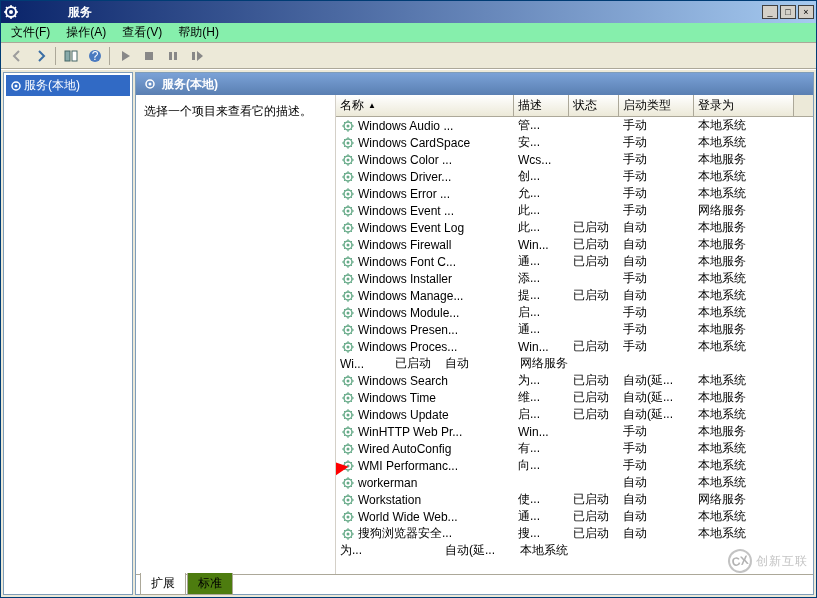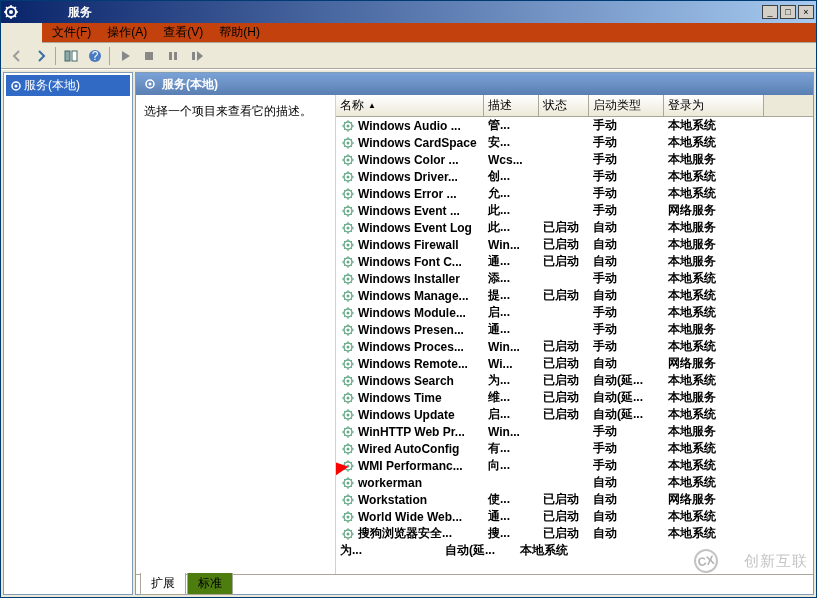--- a/index.html
+++ b/index.html
@@ -3,52 +3,52 @@
 <meta charset="utf-8">
 <style>
 * { box-sizing: border-box; margin: 0; padding: 0; font-family: "SimSun", "Microsoft YaHei", Arial, sans-serif; font-size: 12px; }
 body { background: #d4d0c8; }
 .window { width: 817px; height: 598px; border: 1px solid #003c74; display: flex; flex-direction: column; background: #ece9d8; position: relative; }
 .titlebar { height: 22px; background: linear-gradient(to right, #0a246a, #a6caf0); color: #fff; display: flex; align-items: center; padding: 0 2px; }
 .titlebar .icon { width: 16px; height: 16px; margin-right: 3px; }
 .titlebar .title { flex: 1; font-weight: bold; padding-left: 2px; margin-left: 44px; }
 .winbtns { display: flex; gap: 2px; }
 .winbtn { width: 16px; height: 14px; background: #d4d0c8; border: 1px solid #404040; font-size: 9px; line-height: 12px; text-align: center; font-family: Arial; color: #000; cursor: pointer; }
-.menubar { height: 20px; background: #c2410c; display: flex; align-items: center; padding: 0 2px; border-bottom: 1px solid #aca899; margin-left: 41px; }
+.menubar { height: 20px; background: #86efac; display: flex; align-items: center; padding: 0 2px; border-bottom: 1px solid #aca899; }
 .menuitem { padding: 2px 8px; cursor: pointer; }
 .toolbar { height: 26px; background: #ece9d8; border-bottom: 1px solid #aca899; display: flex; align-items: center; padding: 0 4px; gap: 1px; }
 .tbtn { width: 23px; height: 22px; display: flex; align-items: center; justify-content: center; cursor: pointer; border: 1px solid transparent; }
 .tsep { width: 1px; height: 18px; background: #aca899; margin: 0 2px; }
 .content { flex: 1; display: flex; border-top: 1px solid #fff; overflow: hidden; }
 .treepane { width: 130px; background: #fff; border: 1px solid #7f9db9; margin: 2px 0 2px 2px; overflow: auto; }
 .treeitem { display: flex; align-items: center; padding: 2px; color: #fff; background: #316ac5; margin: 2px; }
 .gear { width: 16px; height: 16px; flex-shrink: 0; }
 .rightpane { flex: 1; margin: 2px; display: flex; flex-direction: column; border: 1px solid #7f9db9; background: #fff; }
 .righthdr { height: 22px; background: linear-gradient(to bottom, #7ba2d7, #5a7fb2); color: #fff; display: flex; align-items: center; padding: 0 6px; font-weight: bold; }
 .righthdr .gear { margin-right: 4px; }
 .rightbody { flex: 1; display: flex; overflow: hidden; position: relative; }
 .descpane { width: 200px; padding: 8px; border-right: 1px solid #d4d0c8; }
 .listpane { flex: 1; display: flex; flex-direction: column; overflow: hidden; position: relative; }
 .listheader { display: flex; background: #ece9d8; border-bottom: 1px solid #aca899; }
 .colhead { border-right: 1px solid #aca899; padding: 2px 4px; overflow: hidden; white-space: nowrap; cursor: pointer; background: linear-gradient(to bottom, #fff, #ece9d8); }
 .listrows { flex: 1; overflow-y: scroll; }
-.row { display: flex; align-items: center; height: 17px; font-weight: bold; }
+.row { display: flex; align-items: center; height: 17px; }
 .cell { padding: 0 4px; overflow: hidden; white-space: nowrap; text-overflow: ellipsis; }
-.c0 { width: 148px; display: flex; align-items: center; }
+.c0 { width: 178px; display: flex; align-items: center; }
 .c1 { width: 55px; }
 .c2 { width: 50px; }
 .c3 { width: 75px; }
 .c4 { width: 100px; }
 .tabbar { height: 20px; border-top: 1px solid #aca899; display: flex; align-items: flex-end; padding-left: 4px; }
 .tab { padding: 2px 10px; border: 1px solid #aca899; border-top: none; background: #4d7c0f; margin-right: 1px; cursor: pointer; position: relative; top: 1px; }
 .tab.active { background: #fff; font-weight: normal; }
 .arrow-svg { position: absolute; pointer-events: none; z-index: 50; }
 .watermark { position: absolute; right: 8px; bottom: 24px; opacity: 0.5; display: flex; align-items: center; gap: 4px; }
 .wm-circle { width: 24px; height: 24px; border: 2px solid #888; border-radius: 50%; background: #fff; display: flex; align-items: center; justify-content: center; font-family: Arial; font-weight: bold; color: #666; transform: rotate(-10deg); font-size: 12px; }
-.wm-text { font-size: 15px; color: #888; letter-spacing: 1px; margin-left: 22px; }
+.wm-text { font-size: 12px; color: #888; letter-spacing: 1px; }
 .sortarrow { font-size: 8px; margin-left: 4px; }
 </style>
 </head>
 <body>
 
 <div class="window">
   <div class="titlebar">
     <svg class="icon" viewBox="0 0 16 16">
         <circle cx="8" cy="8" r="5" fill="none" stroke="#fff" stroke-width="2"></circle>
         <circle cx="8" cy="8" r="2" fill="#fff"></circle>
@@ -343,28 +343,20 @@
                     <path d="M8 2v2M8 12v2M2 8h2M12 8h2M4 4l1 1M11 11l1 1M4 12l1-1M11 5l1-1" stroke="#6a8" stroke-width="1"></path>
                   </svg>
                   <span>Windows Proces...</span>
                 </div>
                 <div class="cell c1">Win...</div>
                 <div class="cell c2">已启动</div>
                 <div class="cell c3">手动</div>
                 <div class="cell c4">本地系统</div>
               </div>
               <div class="row">
-                <div class="cell c0">
-                  <svg class="gear" viewBox="0 0 16 16" width="14" height="14" style="margin-right:2px;flex-shrink:0">
-                    <circle cx="8" cy="8" r="4" fill="none" stroke="#6a8" stroke-width="1.5"></circle>
-                    <circle cx="8" cy="8" r="1.5" fill="#6a8"></circle>
-                    <path d="M8 2v2M8 12v2M2 8h2M12 8h2M4 4l1 1M11 11l1 1M4 12l1-1M11 5l1-1" stroke="#6a8" stroke-width="1"></path>
-                  </svg>
-                  <span>Windows Remote...</span>
-                </div>
                 <div class="cell c1">Wi...</div>
                 <div class="cell c2">已启动</div>
                 <div class="cell c3">自动</div>
                 <div class="cell c4">网络服务</div>
               </div>
               <div class="row">
                 <div class="cell c0">
                   <svg class="gear" viewBox="0 0 16 16" width="14" height="14" style="margin-right:2px;flex-shrink:0">
                     <circle cx="8" cy="8" r="4" fill="none" stroke="#6a8" stroke-width="1.5"></circle>
                     <circle cx="8" cy="8" r="1.5" fill="#6a8"></circle>

